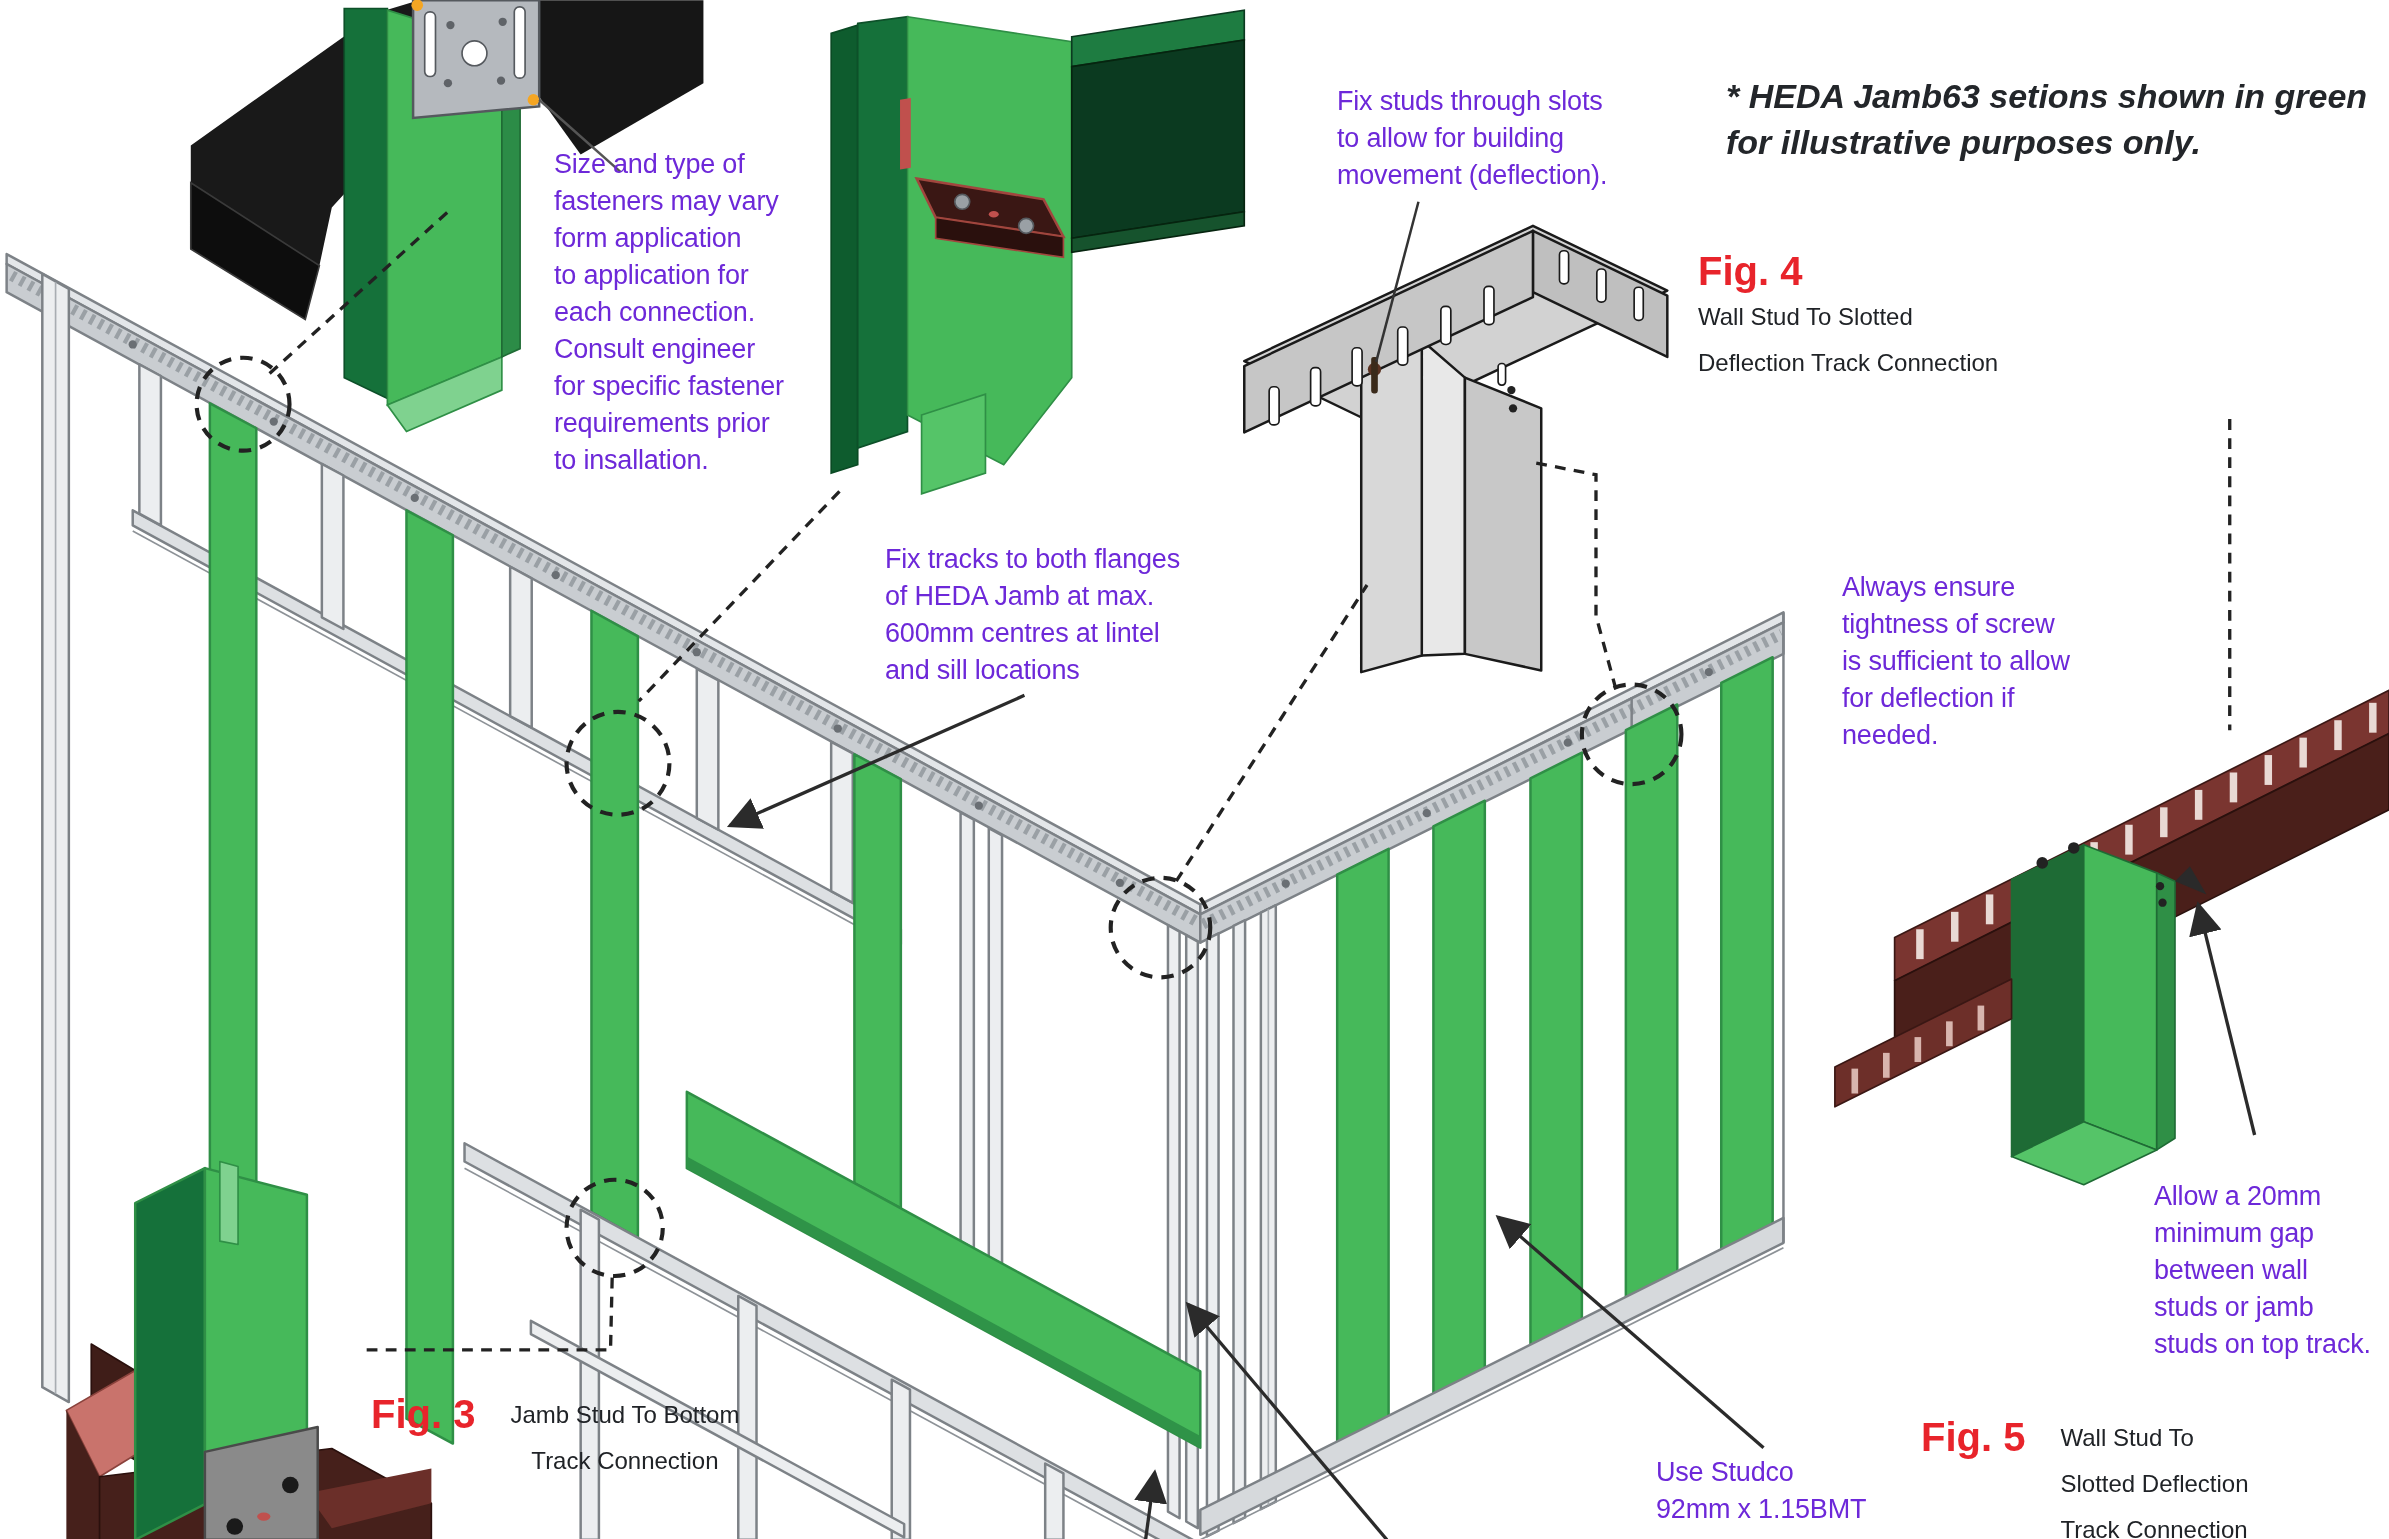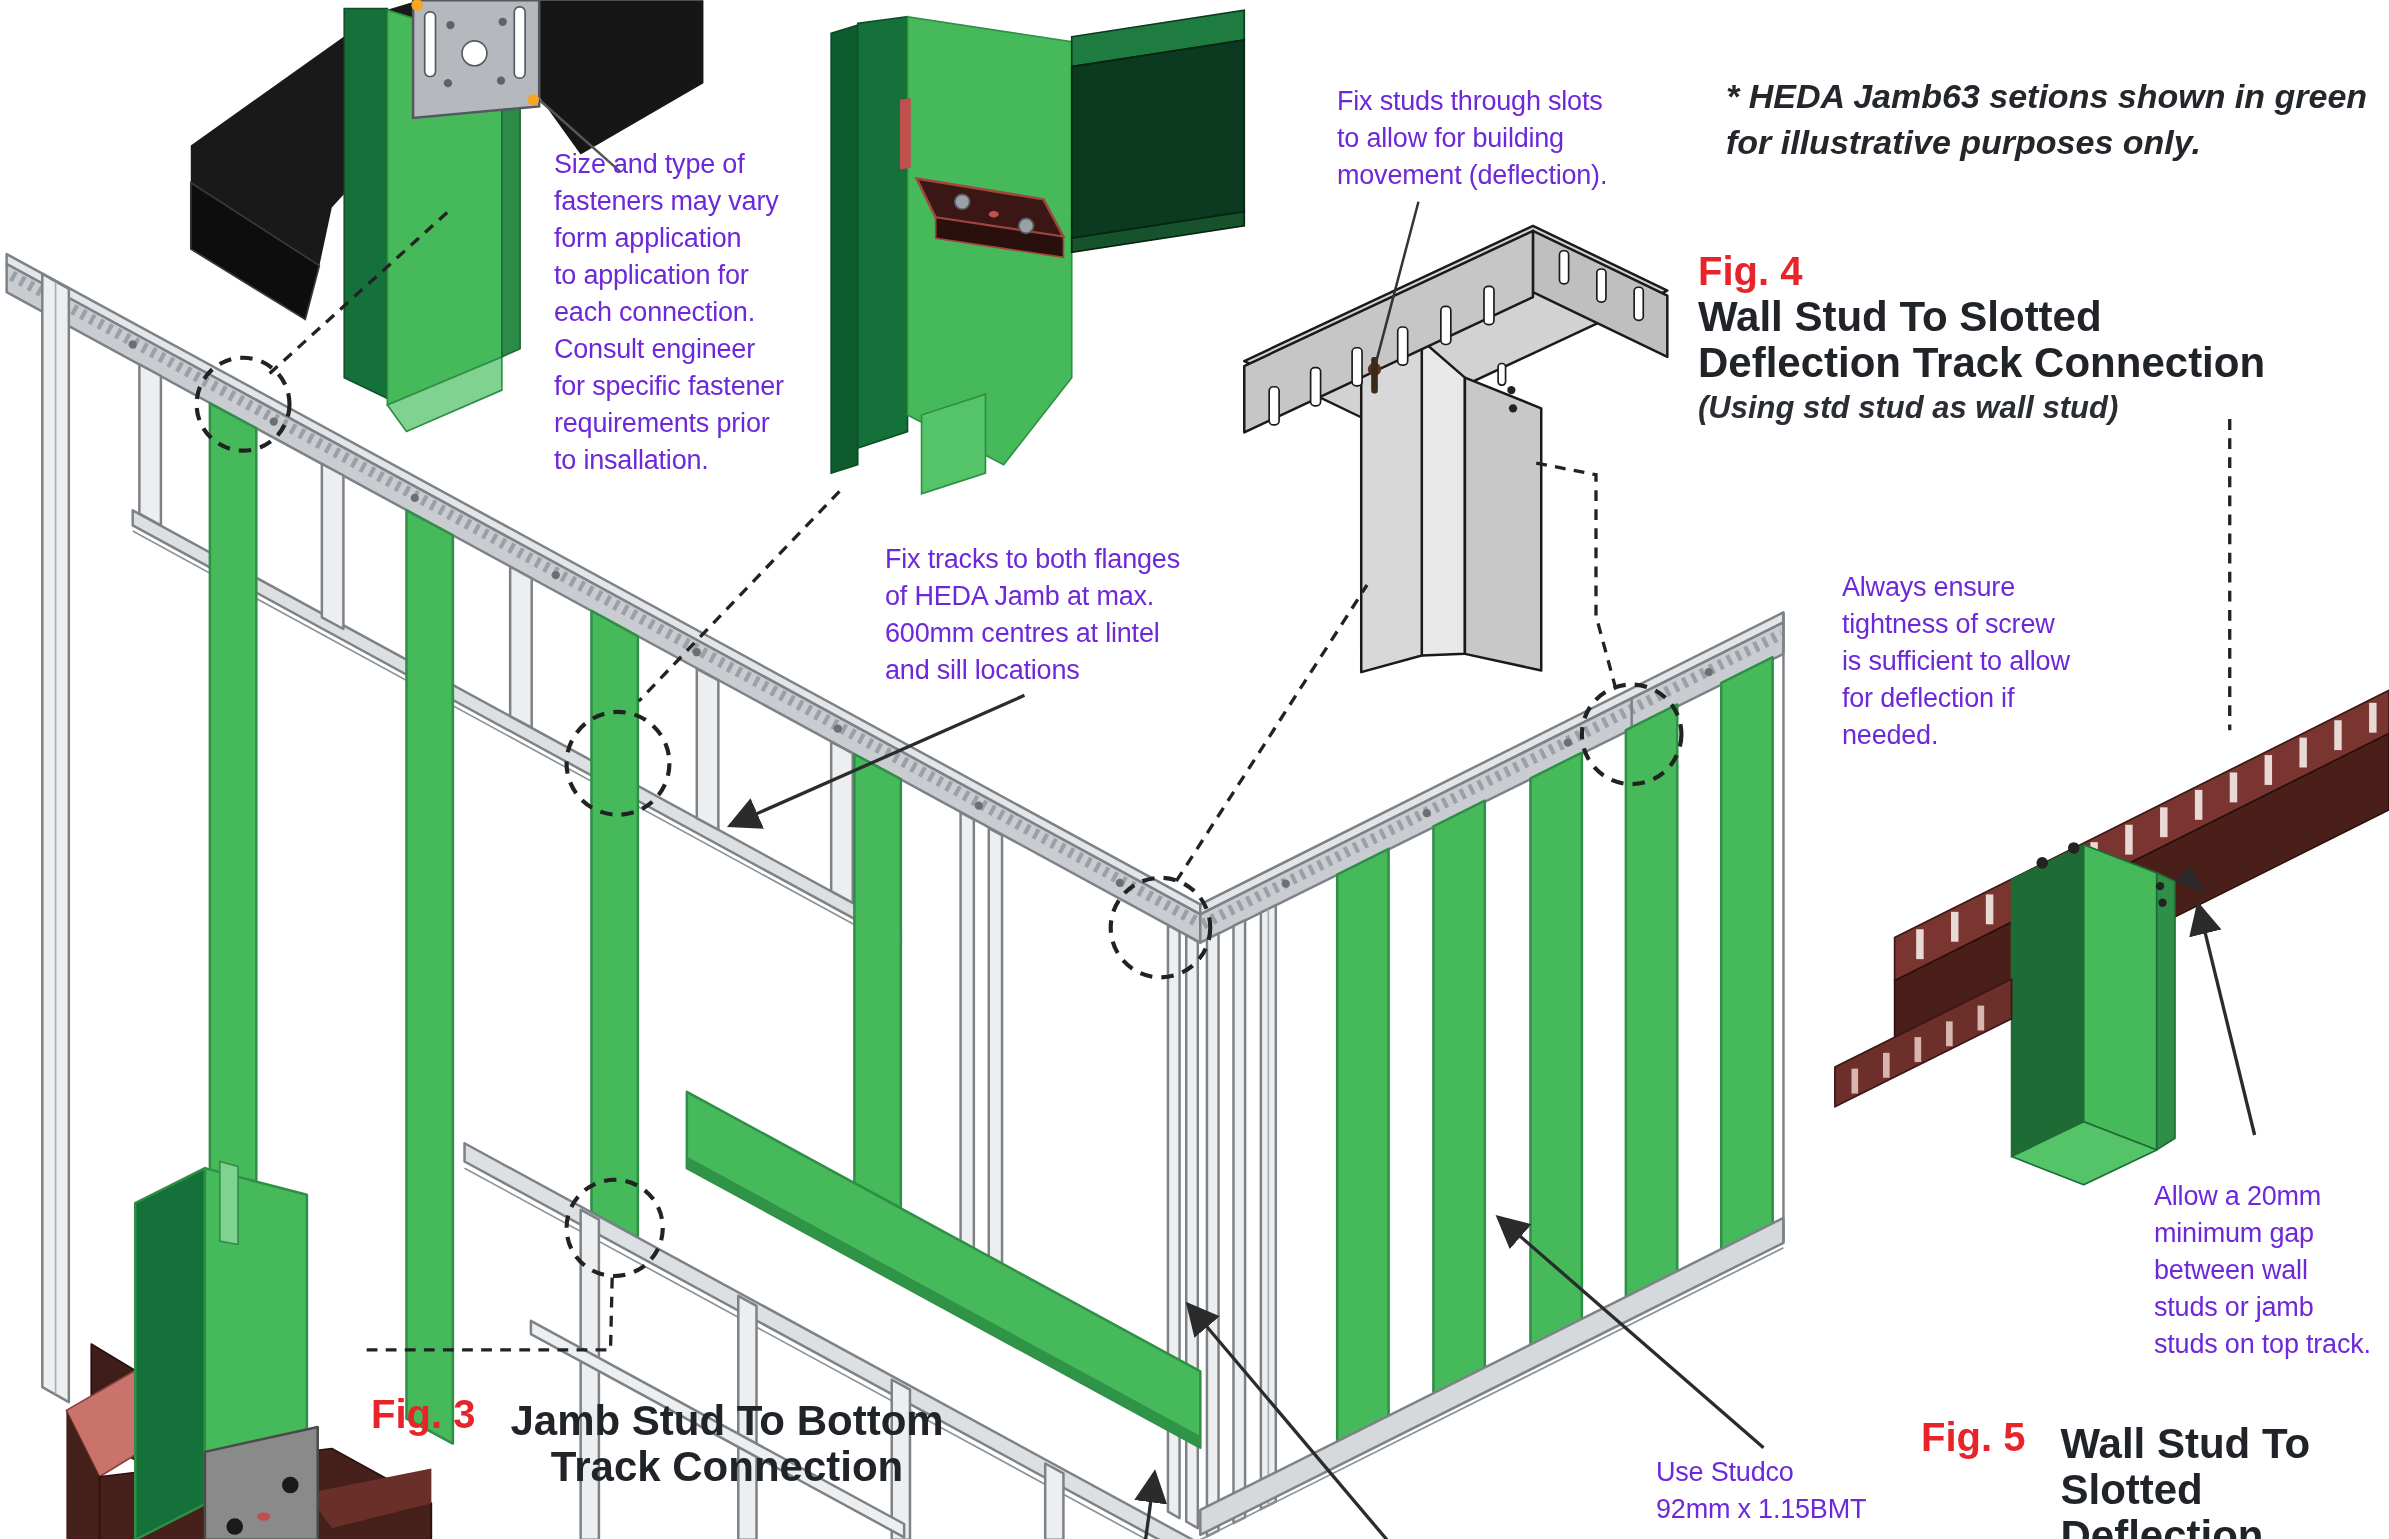--- a/index.html
+++ b/index.html
@@ -5,21 +5,21 @@
   html,body{margin:0;padding:0;}
   body{width:2389px;height:1540px;position:relative;background:#ffffff;
        font-family:"Liberation Sans", sans-serif;overflow:hidden;}
   #scene{position:absolute;left:0;top:0;width:2389px;height:1540px;}
   .ann{position:absolute;font-size:27px;line-height:37px;color:#6d28d9;
        white-space:pre-line;letter-spacing:-0.2px;}
   .note{position:absolute;font-size:34px;line-height:46px;color:#23262a;
         font-weight:bold;font-style:italic;text-align:left;white-space:pre-line;}
   .figcap{position:absolute;display:flex;align-items:flex-start;}
   .figlabel{font-size:40px;font-weight:bold;color:#e8242b;margin-right:35px;white-space:nowrap;}
-  .figtitle{font-size:42px;font-weight:bold;color:#202327;line-height:46px;white-space:pre-line;margin-top:6px;}
+  .figtitle{font-size:24px;font-weight:normal;color:#202327;line-height:46px;white-space:pre-line;}
   .figsub{font-size:31px;font-weight:bold;font-style:italic;color:#2a2d31;line-height:43px;}
 </style>
 </head>
 <body>
 
 <svg id="scene" viewBox="0 0 2880 1856" xmlns="http://www.w3.org/2000/svg">
   <defs>
     <marker id="ah" markerWidth="12" markerHeight="12" refX="9" refY="5" orient="auto">
       <path d="M0,0 L10,5 L0,10 Z" fill="#2b2b2b"></path>
     </marker>
@@ -326,21 +326,20 @@
 movement (deflection).</div>
 
 <div class="note" style="left:1726px;top:73px;width:647px;">* HEDA Jamb63 setions shown in green
 for illustrative purposes only.</div>
 
 <div class="figcap" style="left:1698px;top:249px;flex-direction:column;">
   <span class="figlabel">Fig. 4</span>
   <span>
     <span class="figtitle">Wall Stud To Slotted
 Deflection Track Connection</span>
-    <span class="figsub" style="display:block;">(Using std stud as wall stud)</span>
   </span>
 </div>
 
 <div class="ann" style="left:1842px;top:569px;width:290px;">Always ensure
 tightness of screw
 is sufficient to allow
 for deflection if
 needed.</div>
 
 <div class="ann" style="left:2154px;top:1178px;width:241px;">Allow a 20mm

